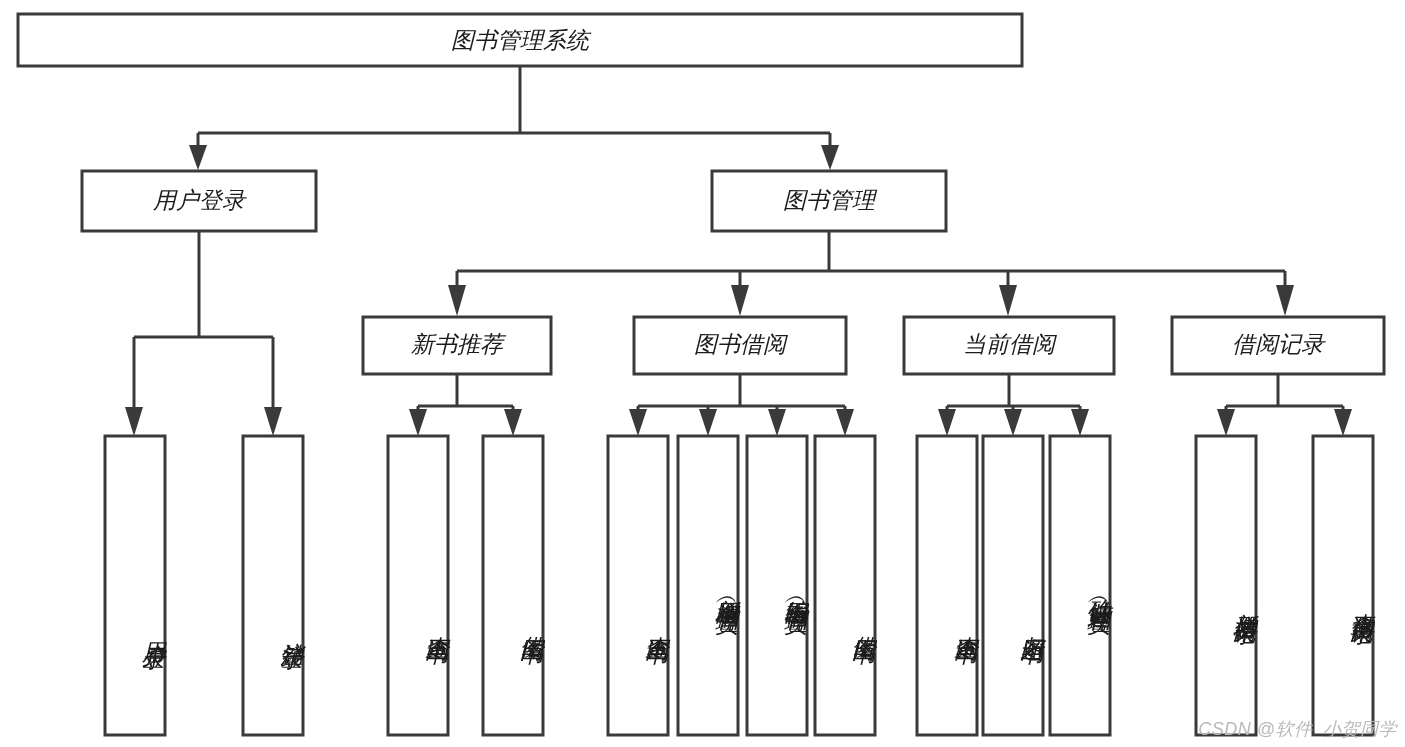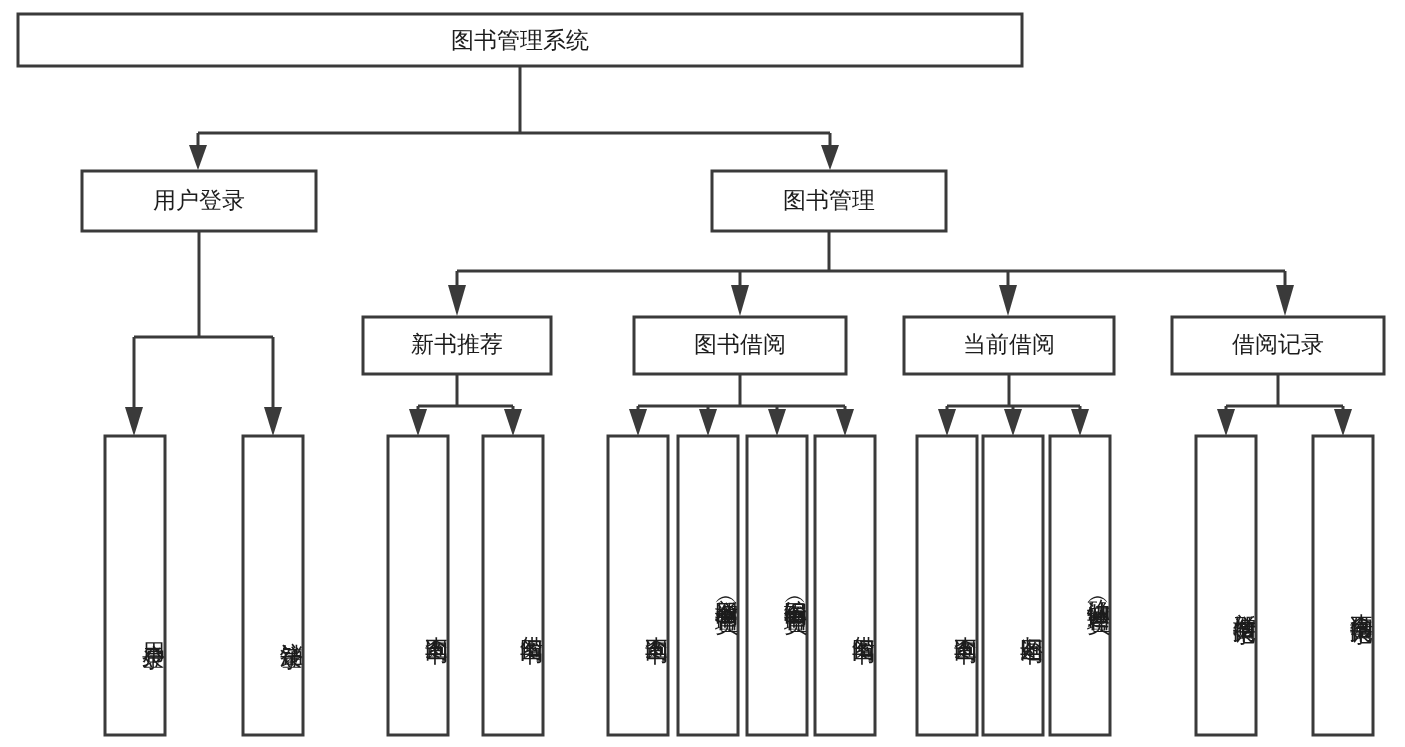--- a/index.html
+++ b/index.html
@@ -11,20 +11,21 @@
     width: 1405px;
     height: 747px;
     font-family: "Liberation Sans", "DejaVu Sans", sans-serif;
     overflow: hidden;
   }
   #diagram-root {
     position: relative;
     width: 1405px;
     height: 747px;
     background: #ffffff;
+    font-style: italic;
   }
   svg.diagram-canvas {
     position: absolute;
     left: 0;
     top: 0;
     width: 1405px;
     height: 747px;
   }
   .node-box {
     fill: #ffffff;
@@ -187,13 +188,14 @@
   <div class="node-label-v" style="left:608px; top:508px; width:60px; height:227px;">查询图书</div>
   <div class="node-label-v" style="left:678px; top:444px; width:60px; height:291px;">新增图书（管理员）</div>
   <div class="node-label-v" style="left:747px; top:444px; width:60px; height:291px;">编辑图书（管理员）</div>
   <div class="node-label-v" style="left:815px; top:508px; width:60px; height:227px;">借阅图书</div>
   <div class="node-label-v" style="left:917px; top:508px; width:60px; height:227px;">查询图书</div>
   <div class="node-label-v" style="left:983px; top:508px; width:60px; height:227px;">归还图书</div>
   <div class="node-label-v" style="left:1050px; top:444px; width:60px; height:291px;">确认归还（管理员）</div>
   <div class="node-label-v" style="left:1196px; top:466px; width:60px; height:269px;">新增借阅记录</div>
   <div class="node-label-v" style="left:1313px; top:466px; width:60px; height:269px;">查询借阅记录</div>
 
+  <div class="watermark">CSDN @软件_小贺同学</div>
 </div>
 
 </body></html>

